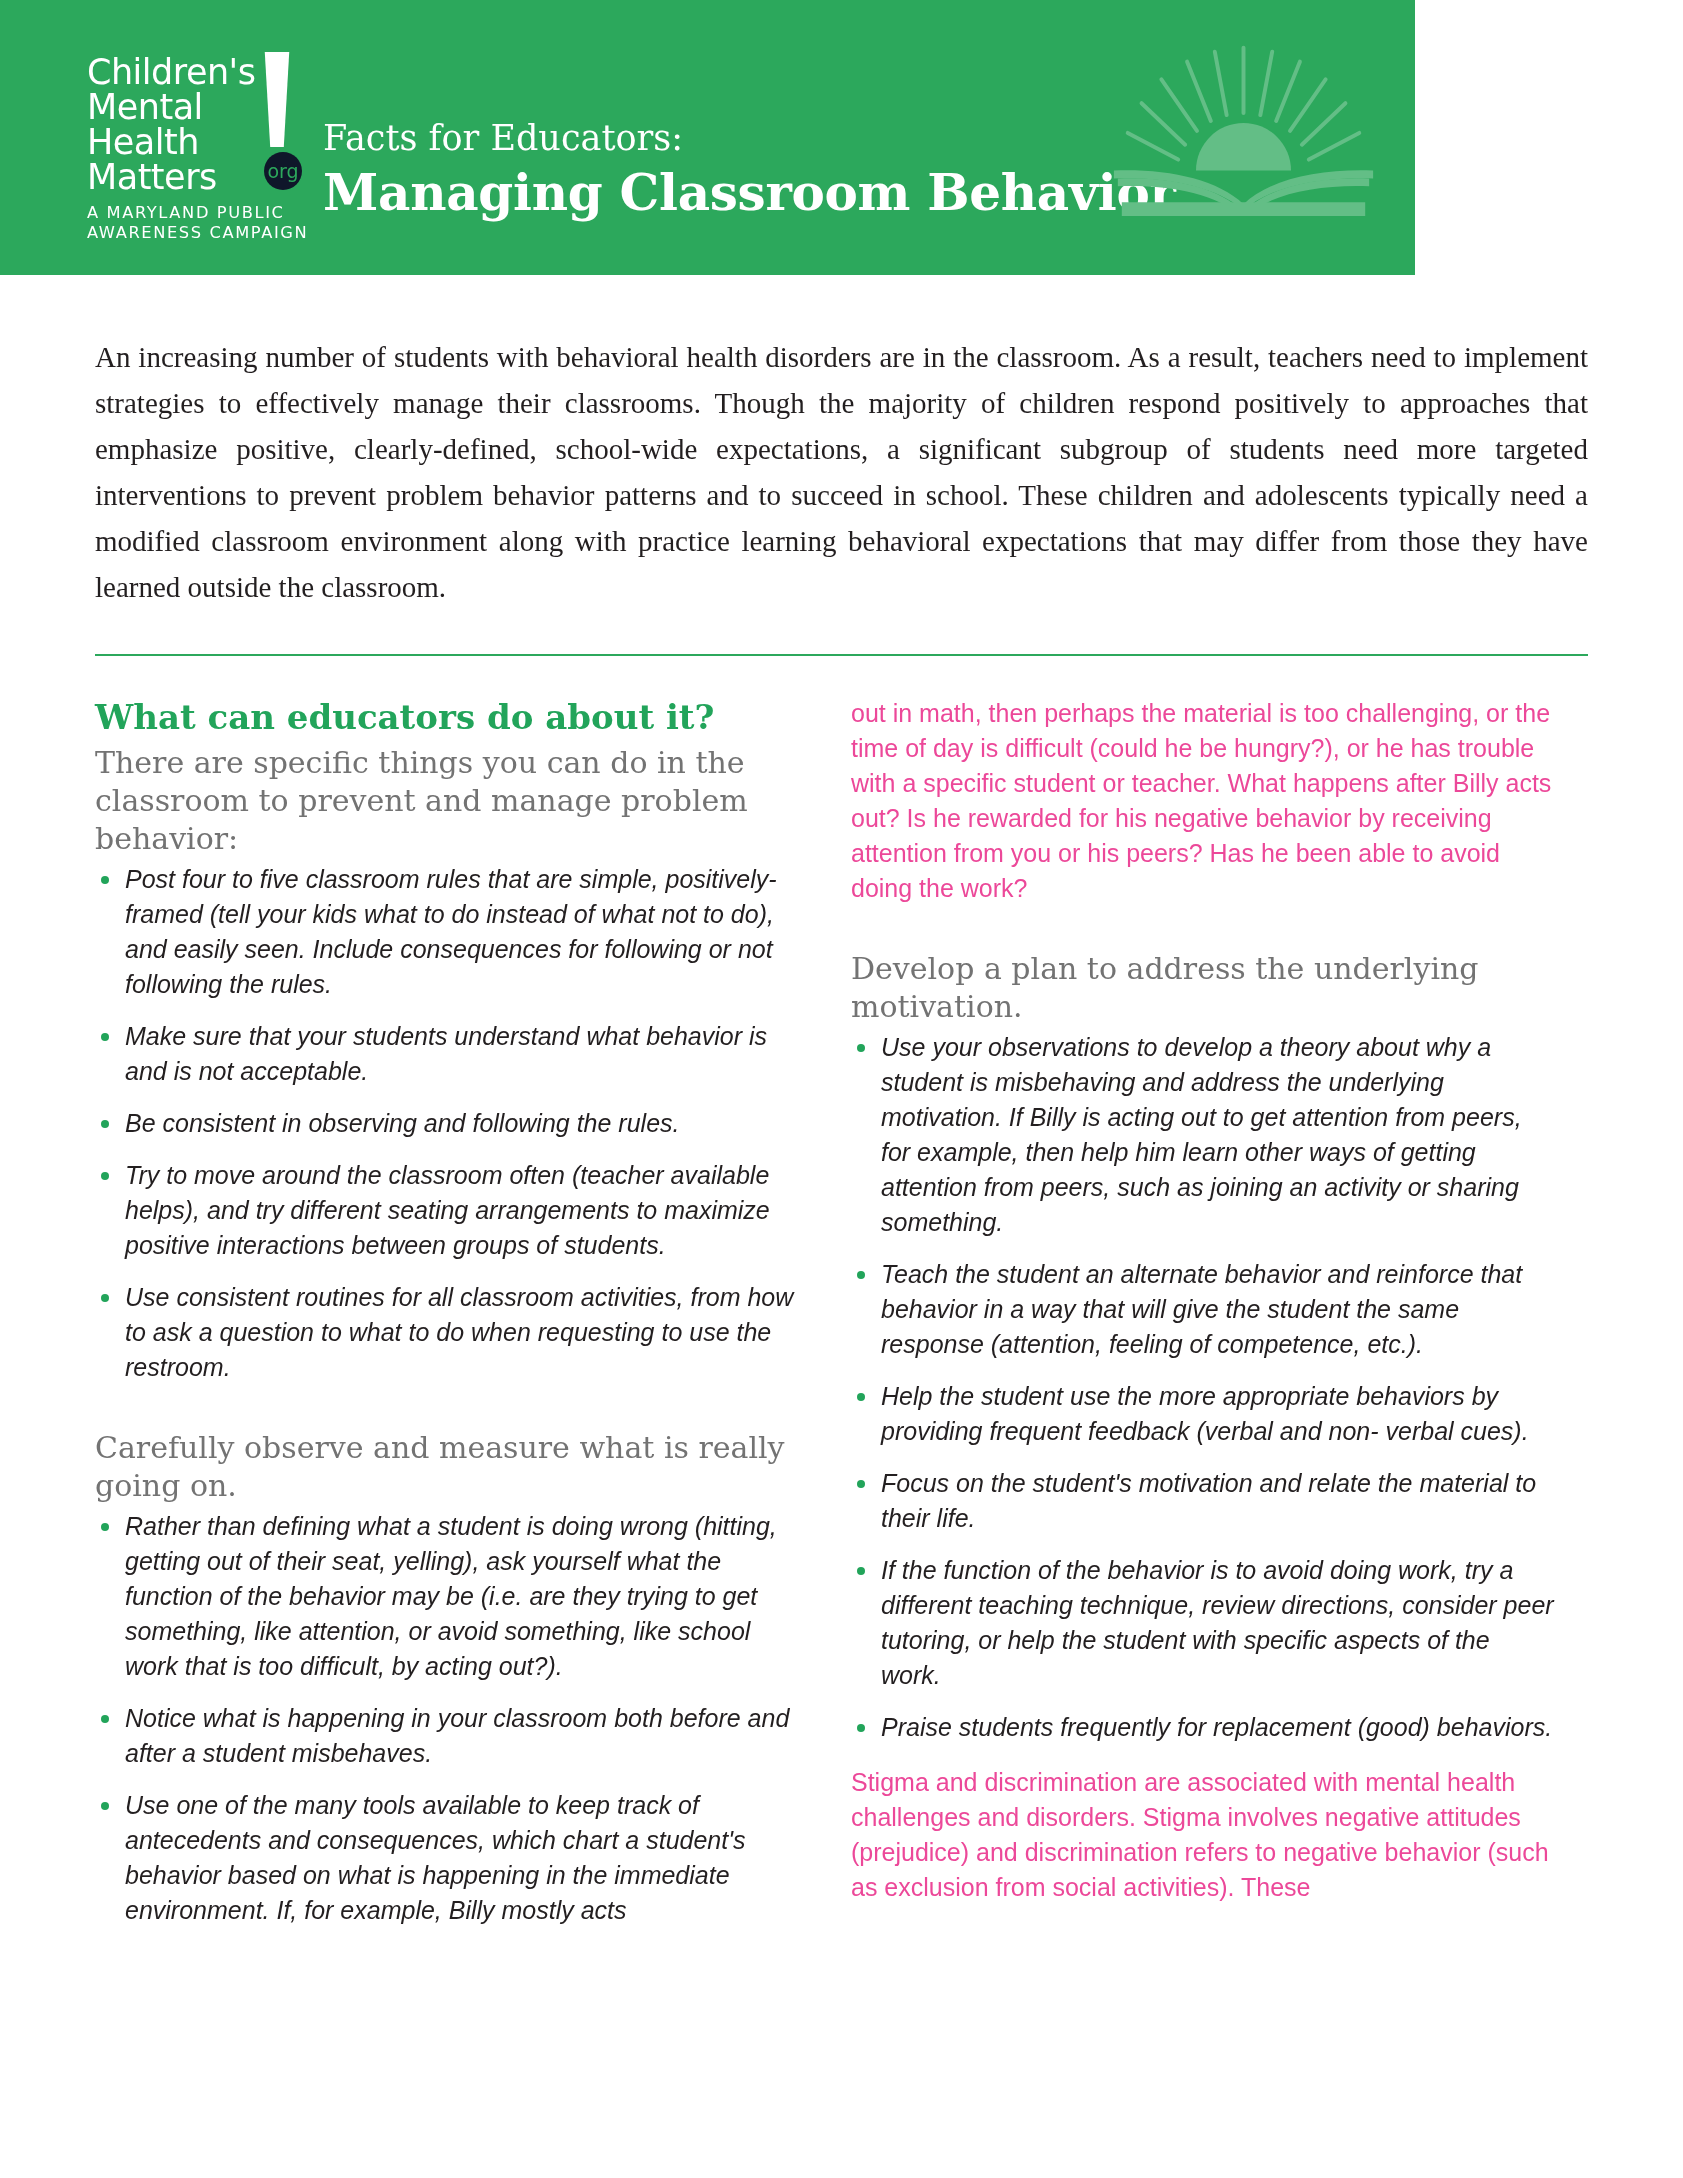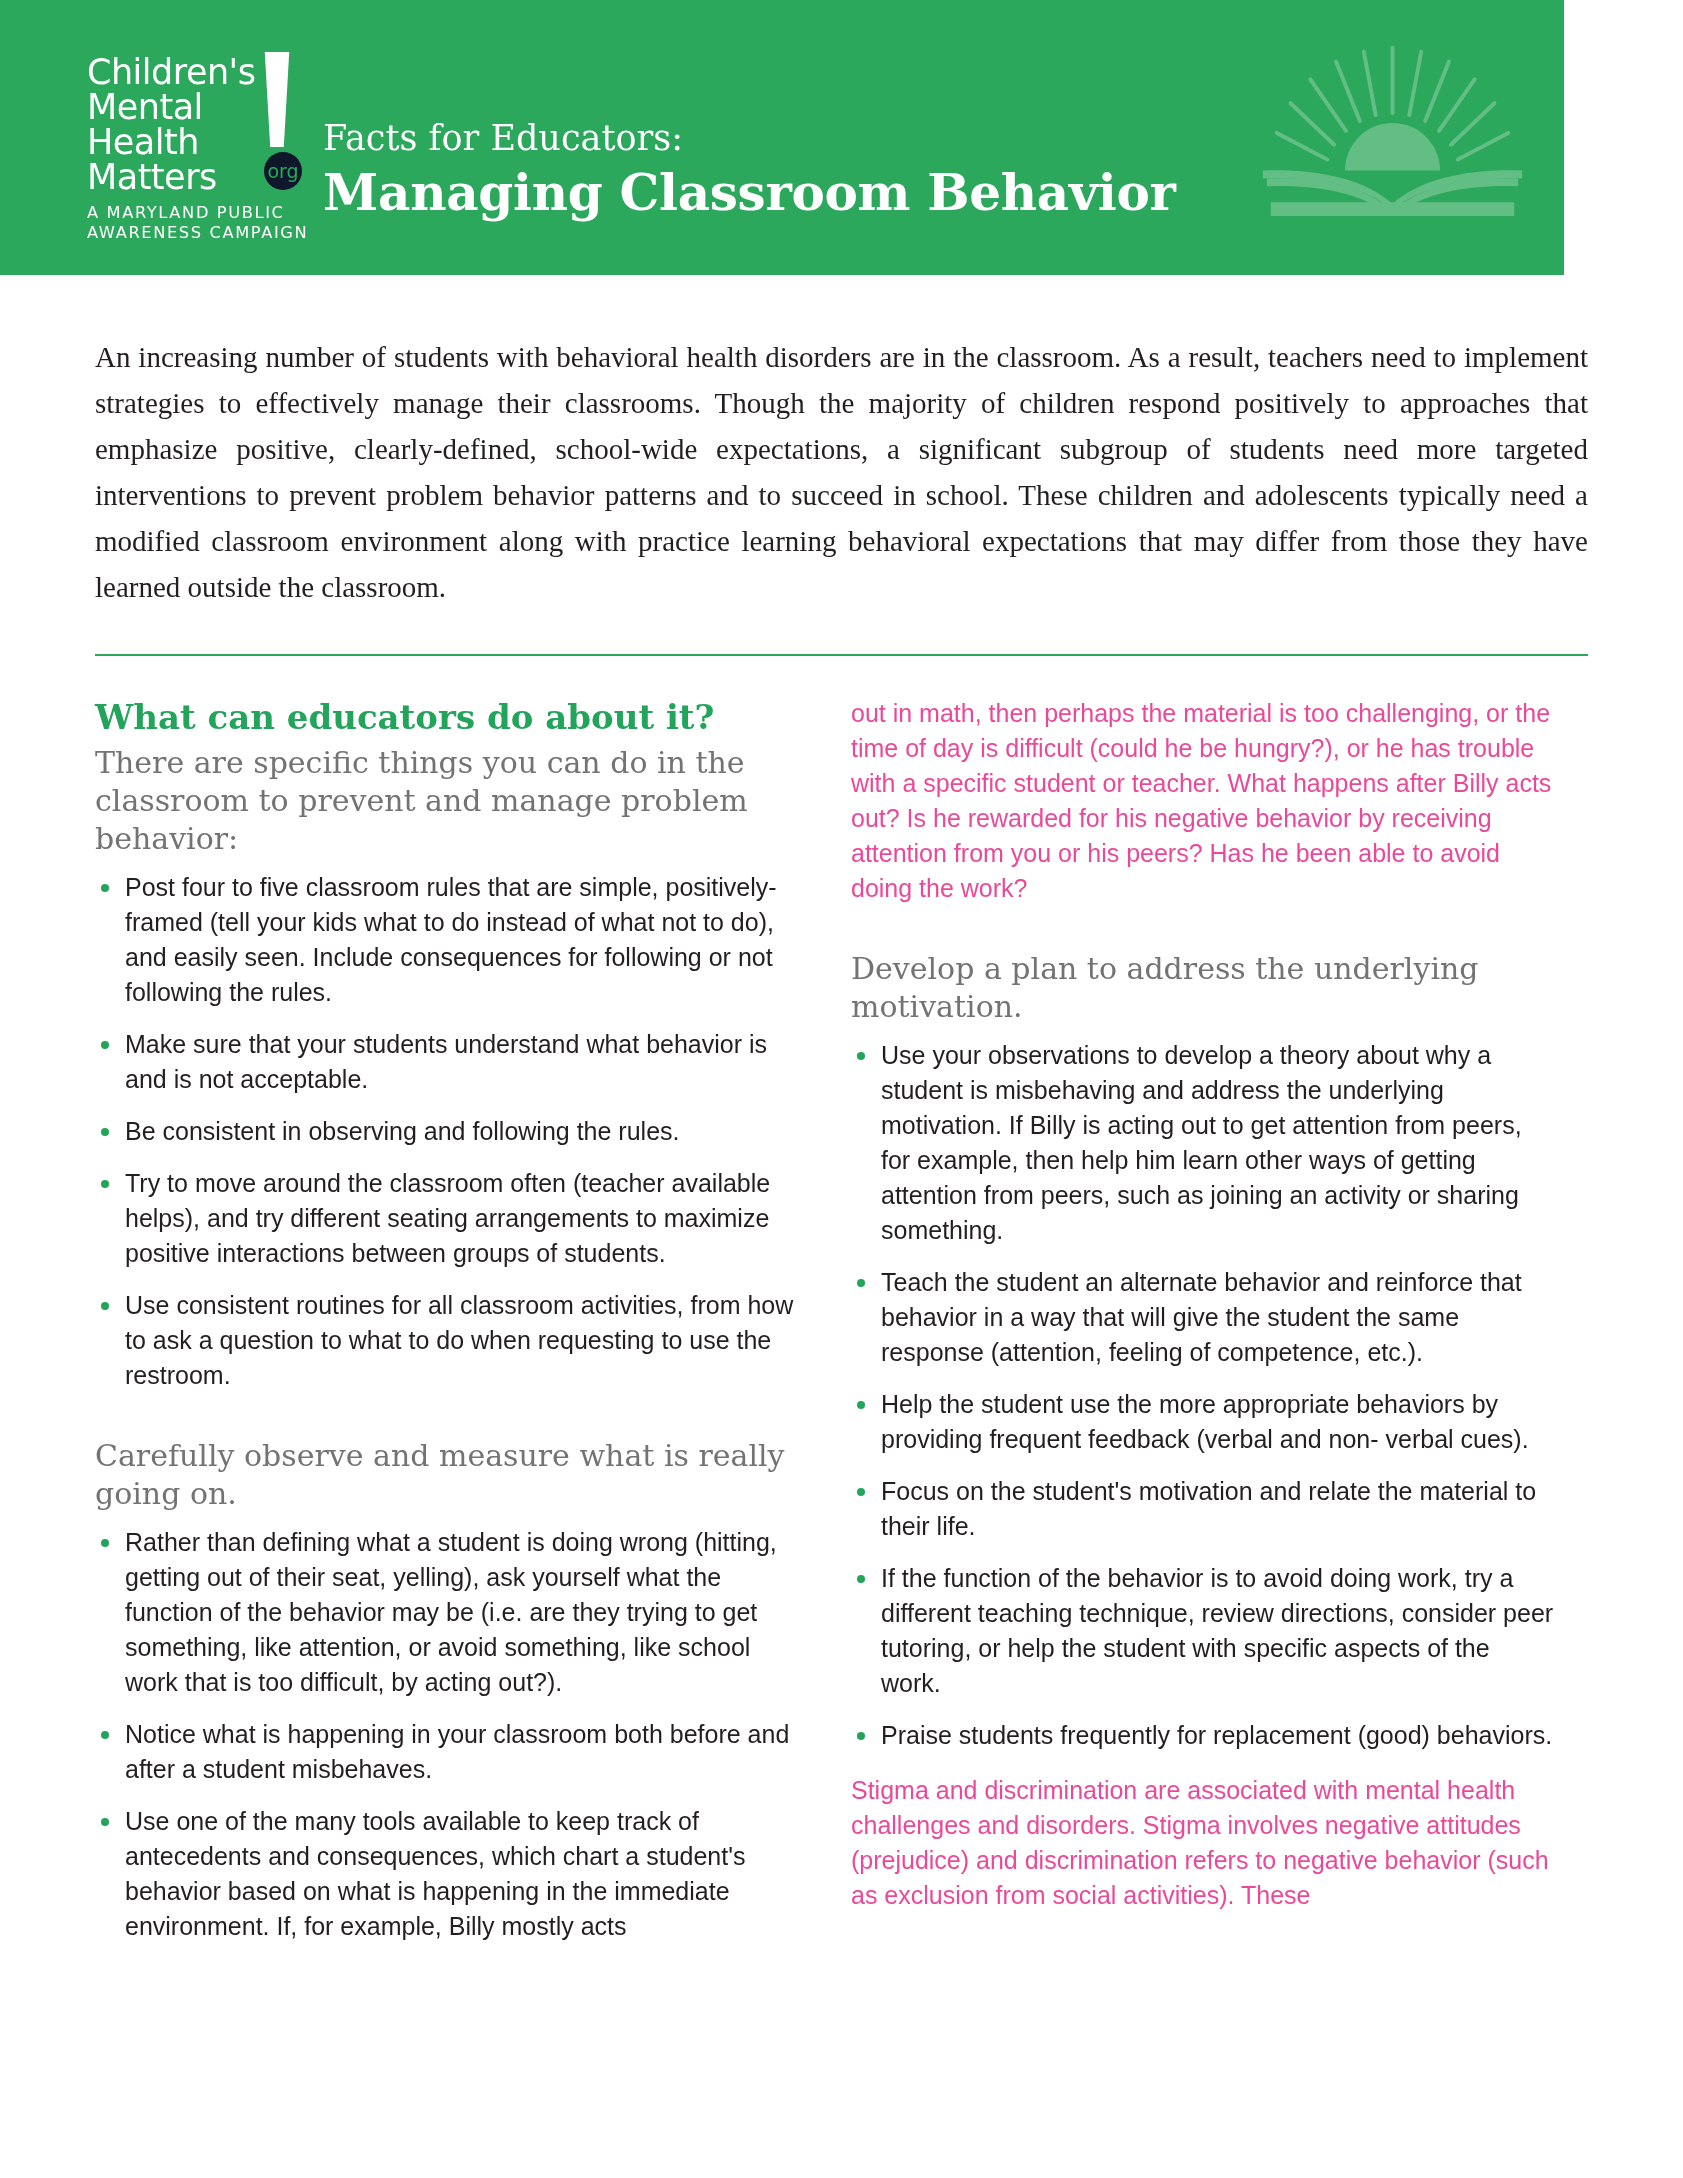--- a/index.html
+++ b/index.html
@@ -13,21 +13,21 @@
   body {
     font-family: "Liberation Sans", sans-serif;
     color: #231f20;
     position: relative;
     overflow: hidden;
   }
 
   
   .header {
     position: relative;
-    width: 1564px;
+    width: 1415px;
     height: 275px;
     background: #2CA85C;
     overflow: hidden;
   }
 
   .logo-block {
     position: absolute;
     left: 87px;
     top: 55px;
     width: 228px;
@@ -151,21 +151,22 @@
     font-family: "DejaVu Serif", serif;
     font-weight: 400;
     font-size: 30px;
     line-height: 38px;
     color: #737373;
   }
   .section-title-black.spaced { margin-top: 44px; }
 
   ul.bullets {
     list-style: none;
-    margin-top: 12px;
+    margin-top: 4px;
+    font-style: italic;
   }
   ul.bullets li {
     position: relative;
     padding-left: 30px;
     margin-bottom: 17px;
     font-size: 25px;
     line-height: 35px;
     color: #231f20;
     font-family: "Liberation Sans", sans-serif;
     font-stretch: condensed;

